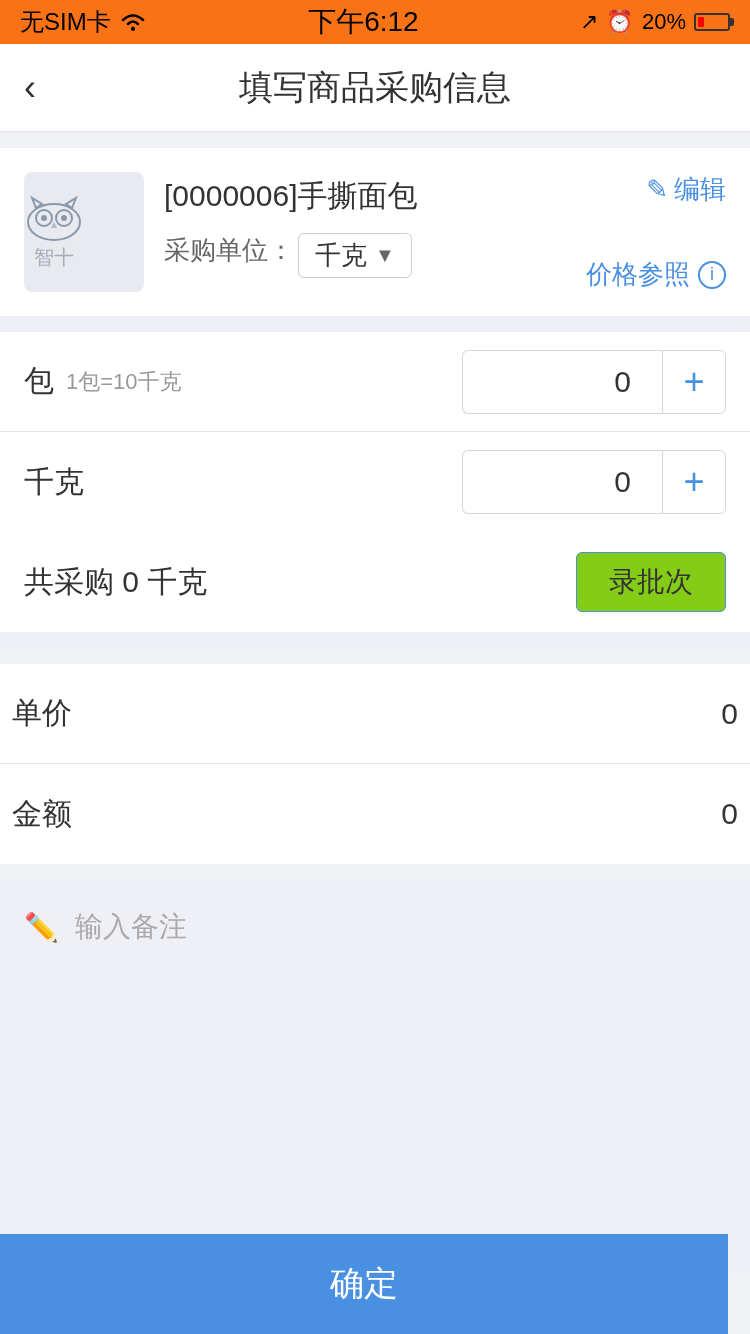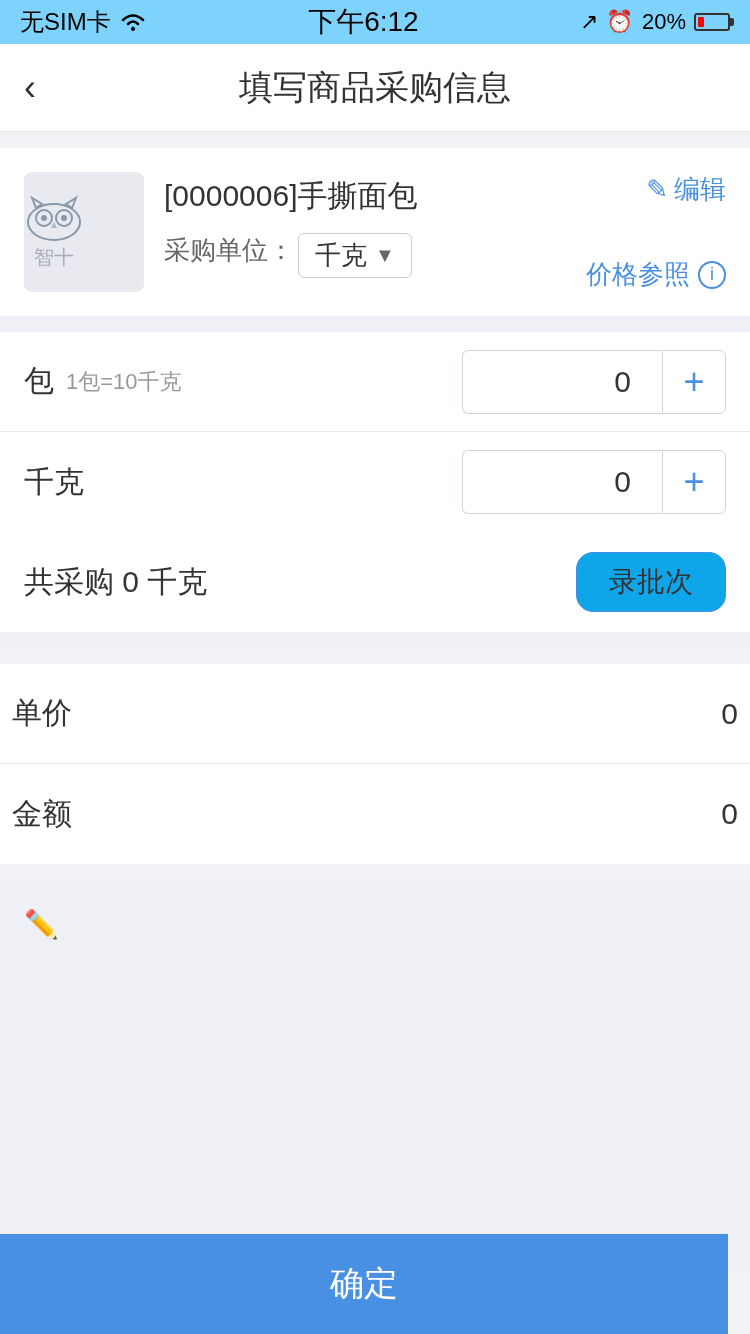--- a/index.html
+++ b/index.html
@@ -10,21 +10,21 @@
       font-family: -apple-system, "PingFang SC", "Helvetica Neue", Arial, sans-serif;
       background: #f0f2f5;
       font-size: 28px;
       color: #333;
     }
 
     
     .status-bar {
       width: 100%;
       height: 44px;
-      background: #7dd3fc;
+      background: #f97316;
       display: flex;
       align-items: center;
       justify-content: space-between;
       padding: 15px 20px;
       font-size: 24px;
       color: #000;
       text-align: right;
     }
     .status-left {
       display: flex;
@@ -266,25 +266,25 @@
       justify-content: space-between;
       padding: 0 24px;
       height: 100px;
     }
     .summary-text {
       font-size: 30px;
       color: #333;
     }
     .batch-btn {
       border: 1px solid #4a90e2;
-      border-radius: 17px;
+      border-radius: 6px;
       padding: 10px 32px;
       font-size: 28px;
       color: #333;
-      background: #0ea5e9;
+      background: #84cc16;
       cursor: pointer;
     }
 
     
     .price-section {
       background: #fff;
       margin-top: 16px;
     }
     .price-row {
       display: flex;
@@ -469,20 +469,21 @@
       <span class="price-value">0</span>
     </div>
     <div class="price-row">
       <span class="price-label">金额</span>
       <span class="price-value">0</span>
     </div>
   </div>
 
   <div class="notes-section">
     <span class="notes-icon">✏️</span>
+    <span class="notes-placeholder">输入备注</span>
   </div>
 
   <div class="content-area" style="height: 300px;"></div>
 </div>
 
 <div class="footer">
   <span class="footer-btn">确定</span>
 </div>
 
 </body></html>

